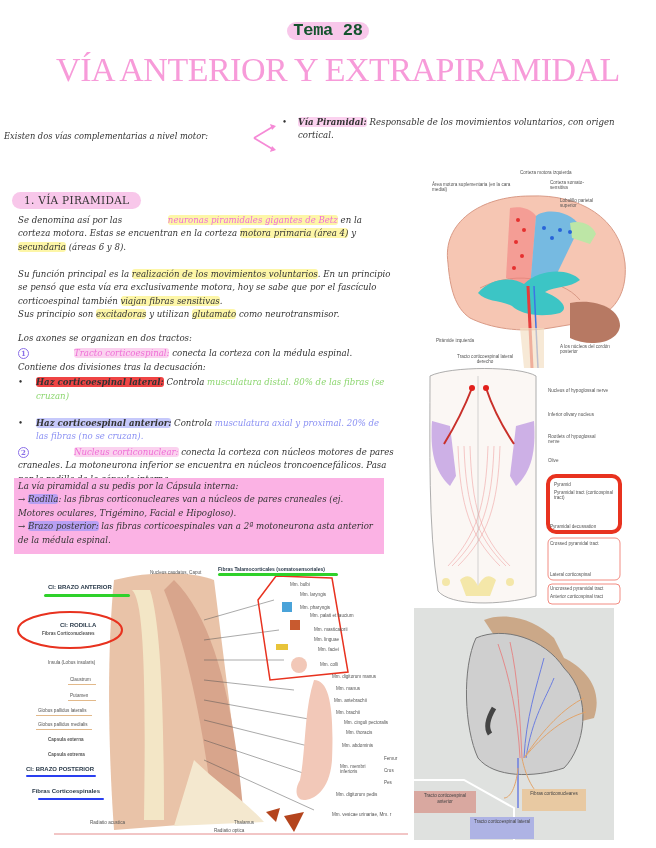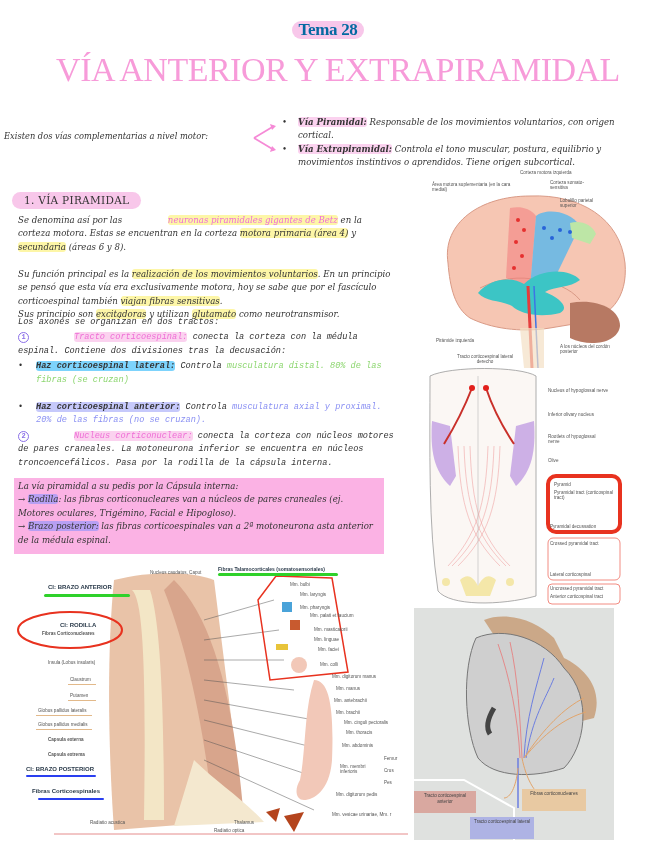--- a/index.html
+++ b/index.html
@@ -4,48 +4,48 @@
 <style>
   * { box-sizing: border-box; margin: 0; padding: 0; }
   html, body { width: 656px; height: 848px; background: #ffffff; overflow: hidden; }
   body { position: relative; font-family: "DejaVu Sans", sans-serif; color: #2a2a2a; }
 
   .hand { font-family: "DejaVu Serif", serif; font-style: italic; font-size: 8.6px; line-height: 13.4px; color: #333; }
 
   
   .tema-wrap { position: absolute; left: 0; right: 0; top: 20px; text-align: center; }
   .tema { display: inline-block; background: #f8c7ea; border-radius: 10px; padding: 0 6px;
-          font-family: Liberation Serif, serif; font-weight: bold; font-size: 17px; line-height: 18px; color: #0369a1; letter-spacing: -0.3px; }
+          font-family: Liberation Mono, monospace; font-weight: bold; font-size: 17px; line-height: 18px; color: #14532d; letter-spacing: -0.3px; }
   .main-title { position: absolute; left: 38px; top: 50px; width: 600px; text-align: center;
           font-family: "Liberation Serif", serif; font-size: 34px; line-height: 40px; color: #f79bd9; letter-spacing: -0.5px; }
 
   
   .intro-left { position: absolute; left: 4px; top: 130px; font-size: 8.3px; }
   .bracket { position: absolute; left: 250px; top: 120px; width: 40px; height: 36px; }
   .intro-list { position: absolute; left: 280px; top: 116px; width: 340px; }
   .intro-list li { list-style: none; position: relative; padding-left: 18px; }
   .intro-list li::before { content: "•"; position: absolute; left: 2px; top: 0; font-style: normal; color: #333; }
 
   .hl-pink { background: #fbd2ef; border-radius: 3px; }
   .hl-yel { background: #fdf6a7; border-radius: 3px; }
-  .hl-green { background: #7dd3fc; border-radius: 3px; }
+  .hl-green { background: #ef4444; border-radius: 3px; }
   .hl-blue { background: #c6c9fb; border-radius: 3px; }
   .hl-purple { background: #b79ff3; border-radius: 3px; }
   .txt-pink { color: #ef6ed6; margin-left: 43px; }
   .txt-green { color: #8cd66f; }
   .txt-blue { color: #8a90f3; }
   .bold { font-weight: bold; }
 
   
   .sec-head { position: absolute; left: 12px; top: 192px; background: #f8c7ea; border-radius: 10px;
               padding: 1px 12px; font-family: "DejaVu Serif", serif; font-size: 10.5px; line-height: 15px; color: #333; letter-spacing: 0.3px; }
   .block { position: absolute; left: 18px; width: 376px; }
   .b1 { top: 214px; }
   .b2 { top: 268px; }
-  .b3 { top: 316px; font-family: Liberation Mono, monospace; }
+  .b3 { top: 332px; }
   .bullets li { list-style: none; position: relative; padding-left: 18px; }
   .bullets li::before { content: "•"; position: absolute; left: 0; font-style: normal; color: #333; }
   .circ { display: inline-block; width: 11px; height: 11px; border-radius: 50%; border: 1.3px solid #8b6fe8; color: #8b6fe8;
           font-size: 7px; line-height: 9px; text-align: center; font-style: normal; font-weight: bold; vertical-align: 0px; margin-right: 2px; }
   .pink-box { position: absolute; left: 14px; top: 478px; width: 370px; height: 76px; background: #fbb2e4; padding: 2px 4px; }
 
   
   .fig { position: absolute; overflow: hidden; }
   .fig-label { position: absolute; font-family: "Liberation Sans", sans-serif; font-size: 4.6px; line-height: 5.4px; color: #555; }
   .fig1 { left: 420px; top: 168px; width: 236px; height: 200px; }
@@ -70,21 +70,20 @@
 
 <div class="intro-left hand">Existen dos vías complementarias a nivel motor:</div>
 <svg class="bracket" viewBox="0 0 40 36">
   <path d="M4 18 L24 6" stroke="#f58ad6" stroke-width="1.8" fill="none"></path>
   <path d="M4 18 L24 30" stroke="#f58ad6" stroke-width="1.8" fill="none"></path>
   <path d="M20 4 L26 6 L22 10 Z" fill="#f58ad6"></path>
   <path d="M20 32 L26 30 L22 26 Z" fill="#f58ad6"></path>
 </svg>
 <ul class="intro-list hand">
   <li><span class="hl-pink bold">Vía Piramidal:</span><span> Responsable de los movimientos voluntarios, con origen cortical.</span></li>
-  <li><span class="hl-pink bold">Vía Extrapiramidal:</span><span> Controla el tono muscular, postura, equilibrio y movimientos instintivos o aprendidos. Tiene origen subcortical.</span></li>
 </ul>
 
 <div class="sec-head">1.   VÍA PIRAMIDAL</div>
 
 <div class="block b1 hand">
   <span>Se denomina así por las </span><span class="hl-yel txt-pink">neuronas piramidales gigantes de Betz</span><span> en la corteza motora. Estas se encuentran en la corteza </span><span class="hl-yel">motora primaria (área 4)</span><span> y </span><span class="hl-yel">secundaria</span><span> (áreas 6 y 8).</span>
 </div>
 
 <div class="block b2 hand">
   <span>Su función principal es la </span><span class="hl-yel">realización de los movimientos voluntarios</span><span>. En un principio se pensó que esta vía era exclusivamente motora, hoy se sabe que por el fascículo corticoespinal también </span><span class="hl-yel">viajan fibras sensitivas</span><span>.</span><br>

